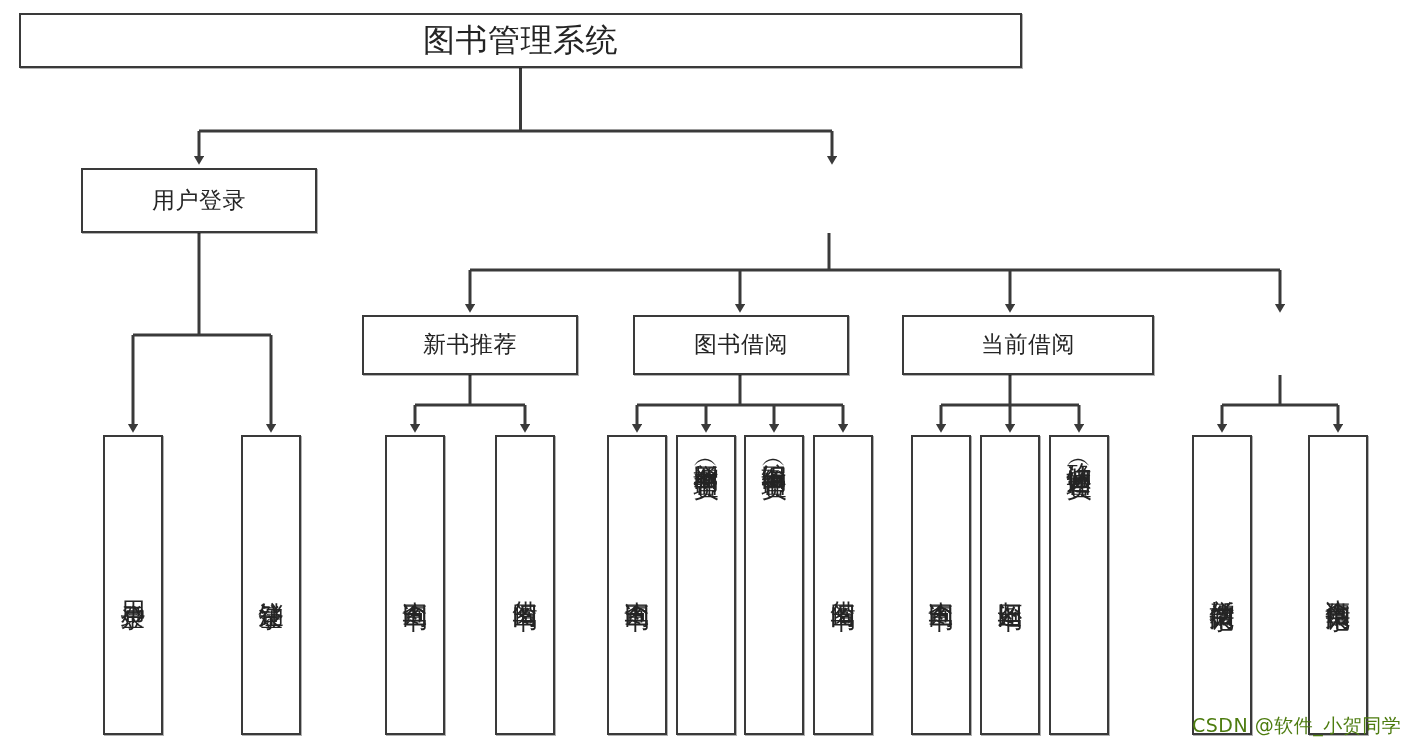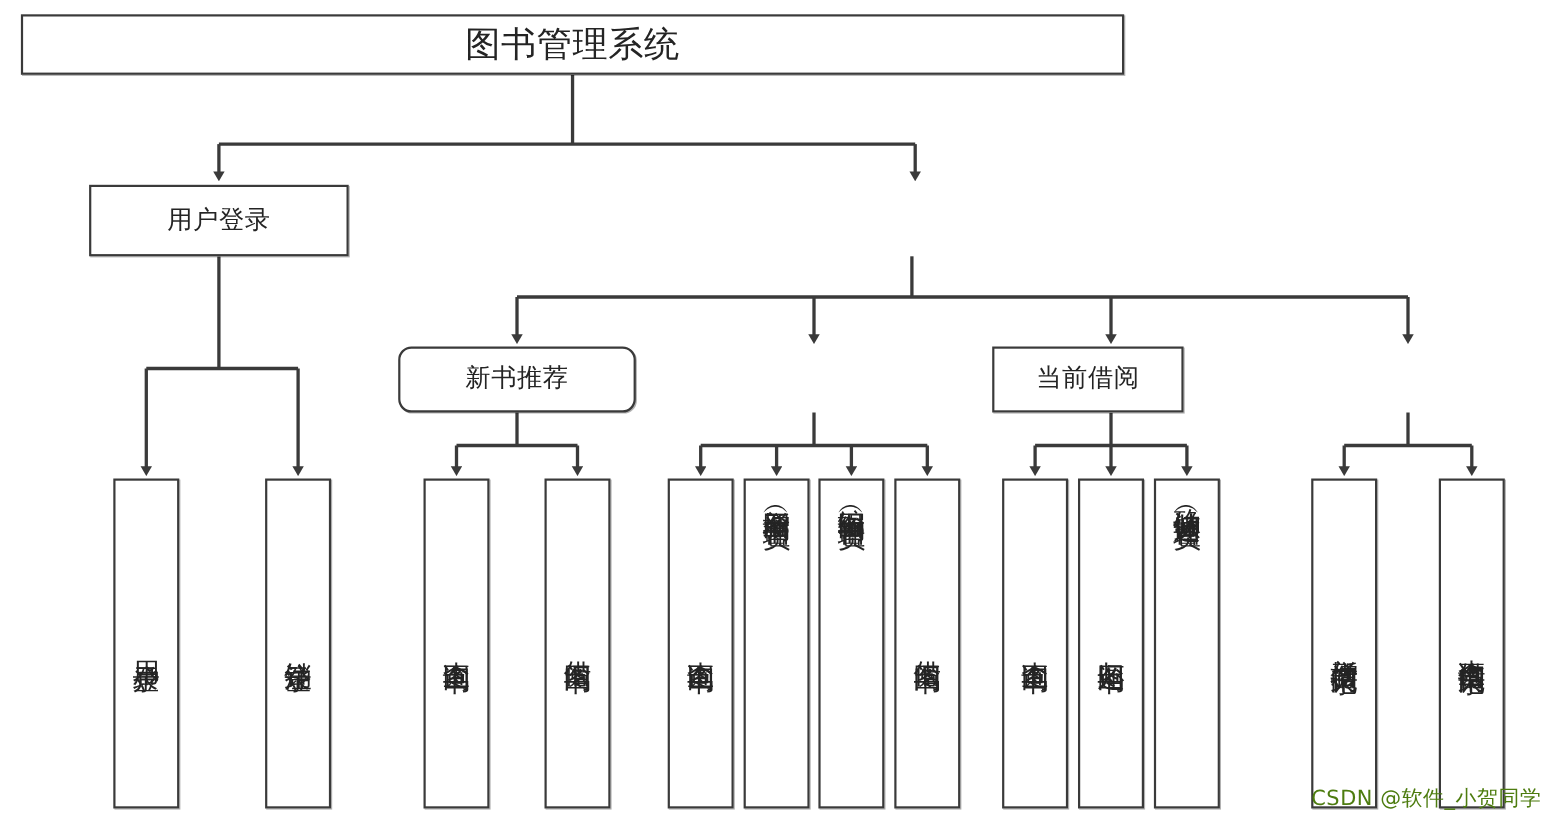--- a/index.html
+++ b/index.html
@@ -133,24 +133,27 @@
   </svg>
 
   <div class="node h root" style="left:19px; top:13px; width:1003px; height:55px;">
     <span class="label">图书管理系统</span>
   </div>
 
   <div class="node h" style="left:81px; top:168px; width:236px; height:65px;">
     <span class="label">用户登录</span>
   </div>
 
-  <div class="node h" style="left:362px; top:315px; width:216px; height:60px;border-radius:12px;">
+  <div class="node h" style="left:362px; top:315px; width:216px; height:60px;">
     <span class="label">新书推荐</span>
   </div>
-  <div class="node h" style="left:902px; top:315px; width:174px; height:60px;">
+  <div class="node h" style="left:633px; top:315px; width:216px; height:60px;">
+    <span class="label">图书借阅</span>
+  </div>
+  <div class="node h" style="left:902px; top:315px; width:252px; height:60px;">
     <span class="label">当前借阅</span>
   </div>
 
   <div class="node v mid" style="left:103px; top:435px; width:60px; height:300px;">
     <span class="label">用户登录</span>
   </div>
   <div class="node v mid" style="left:241px; top:435px; width:60px; height:300px;">
     <span class="label">注销登录</span>
   </div>
 

